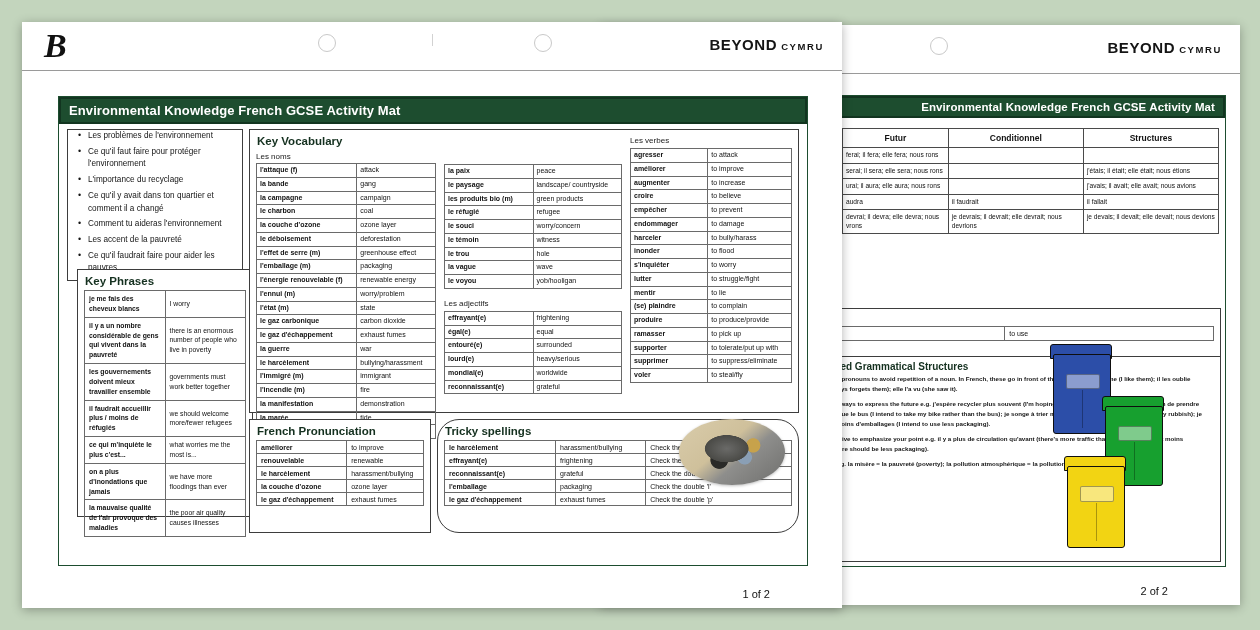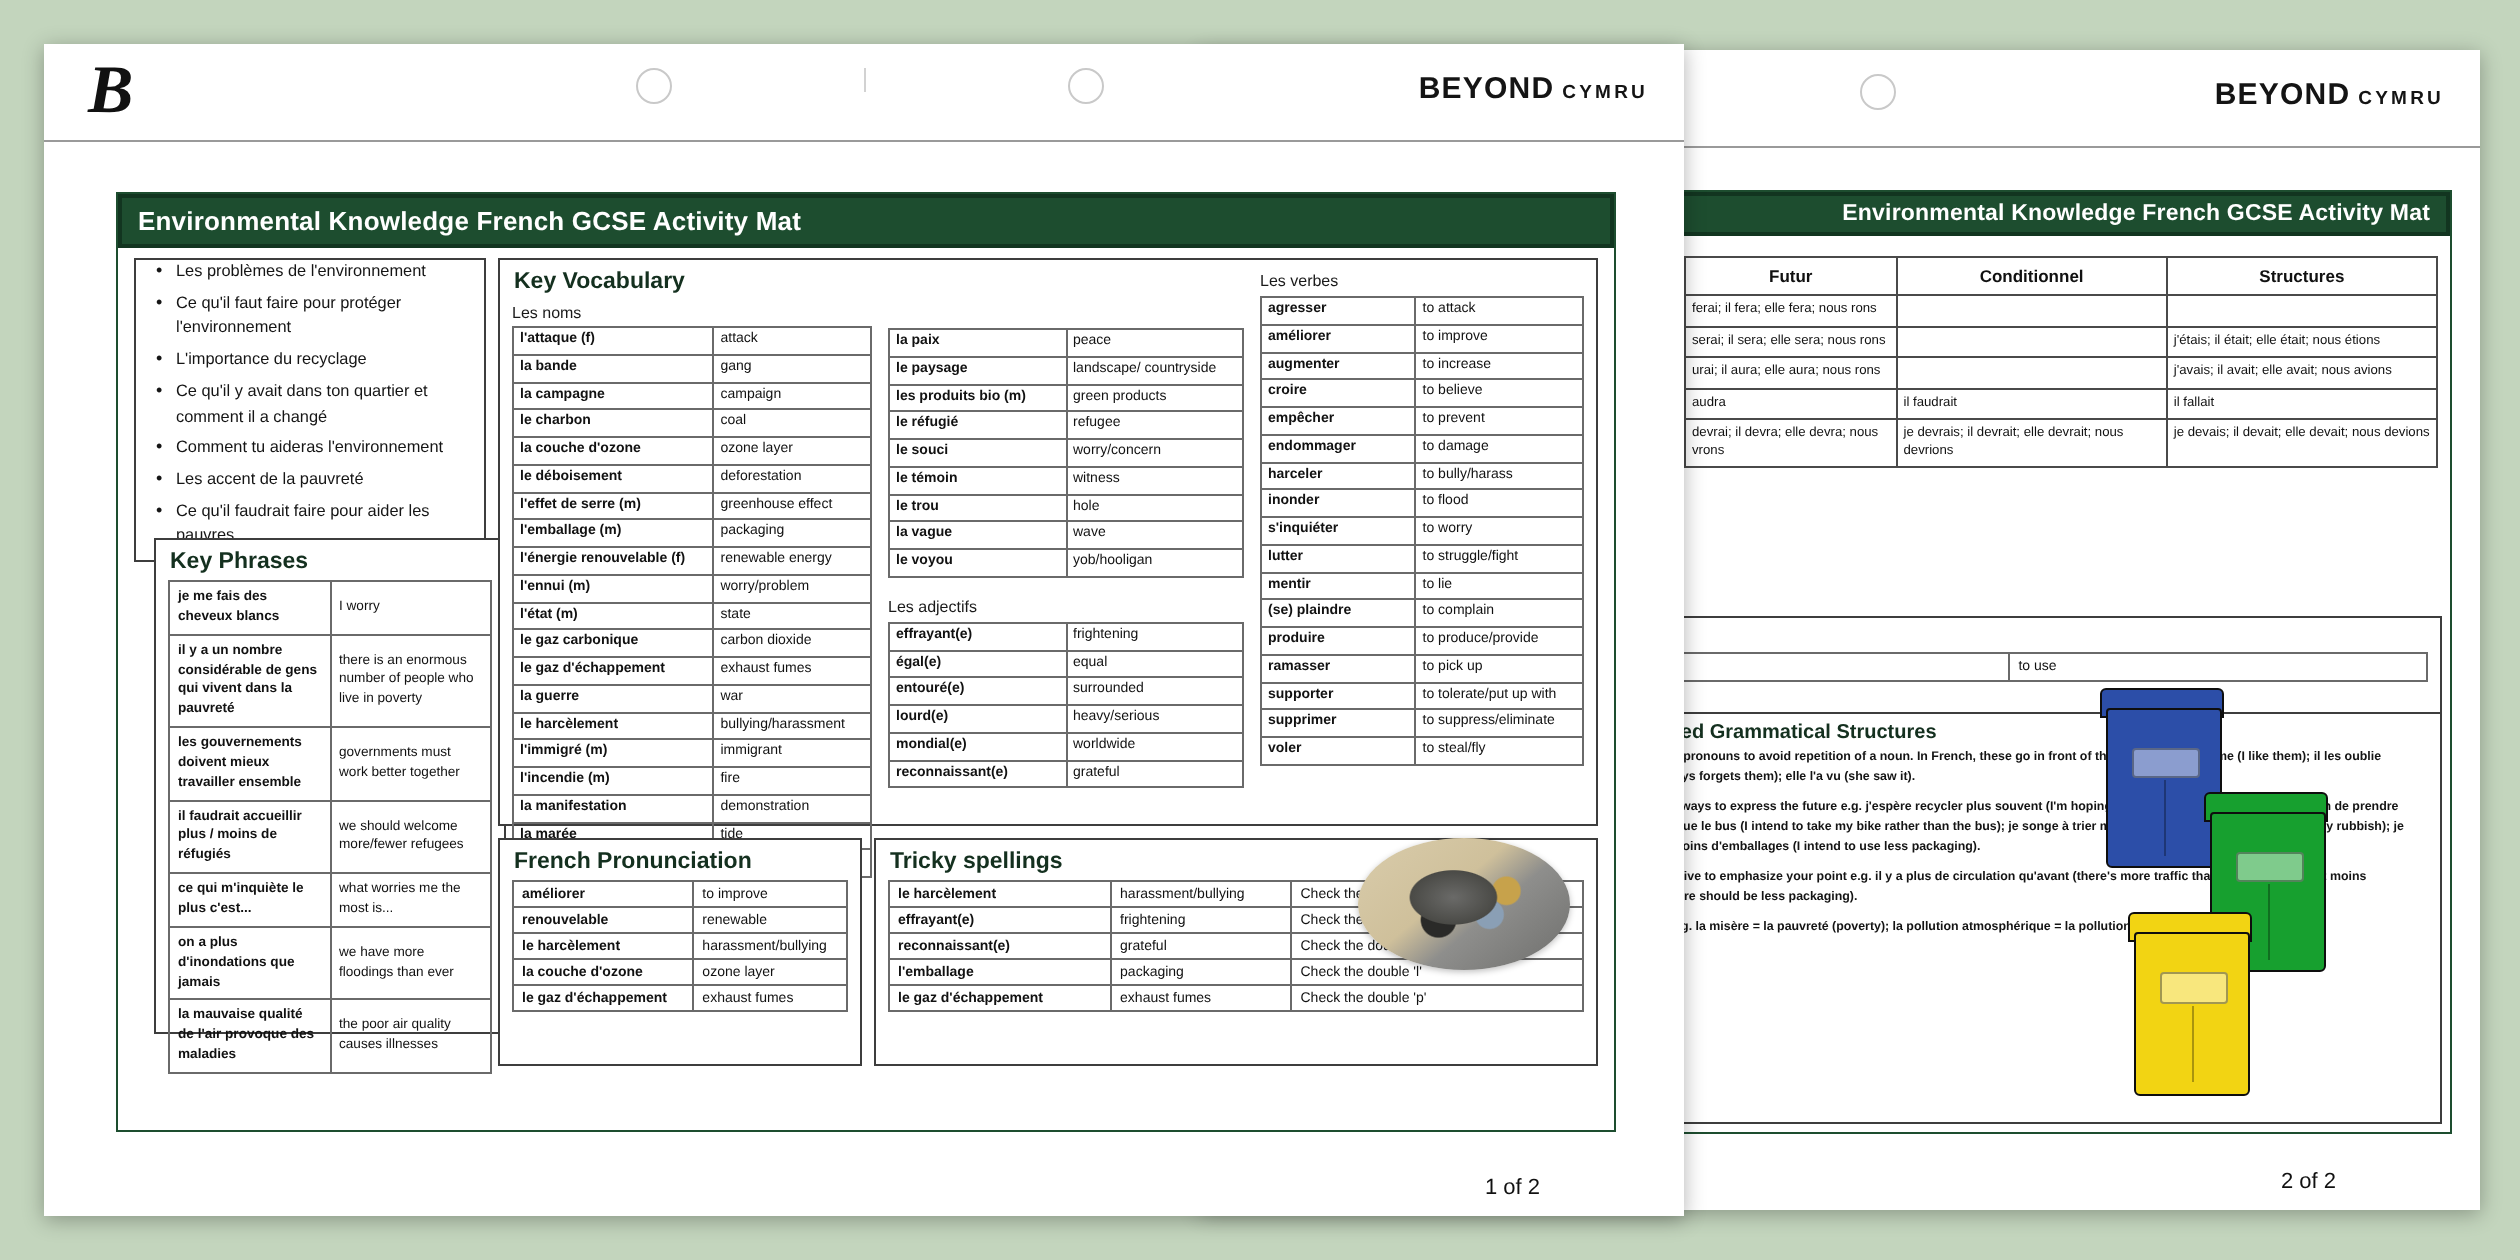--- a/index.html
+++ b/index.html
@@ -632,21 +632,21 @@
                 </tr>
                 <tr>
                   <td class="fr">le gaz d'échappement</td>
                   <td class="en">exhaust fumes</td>
                 </tr>
               </tbody>
           </table>
         </div>
       </div>
 
-      <div class="panel" style="left:378px;top:322px;width:360px;height:112px;">
+      <div class="panel" style="left:378px;top:322px;width:360px;height:112px;border-radius:22px;">
         <div class="panel-h">Tricky spellings</div>
         <div style="padding:0 6px 4px;">
           <table class="tri">
             <colgroup>
                 <col style="width:32%">
                 <col style="width:26%">
                 <col style="width:42%">
               </colgroup>
             <tbody id="ts-body">
                 <tr>

